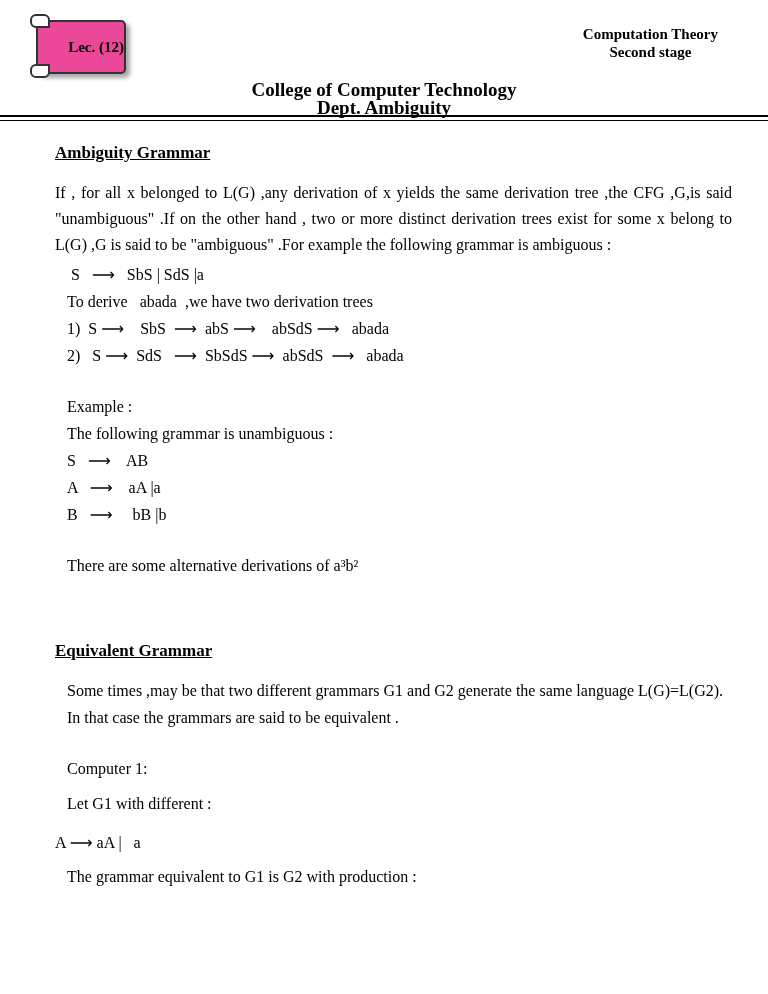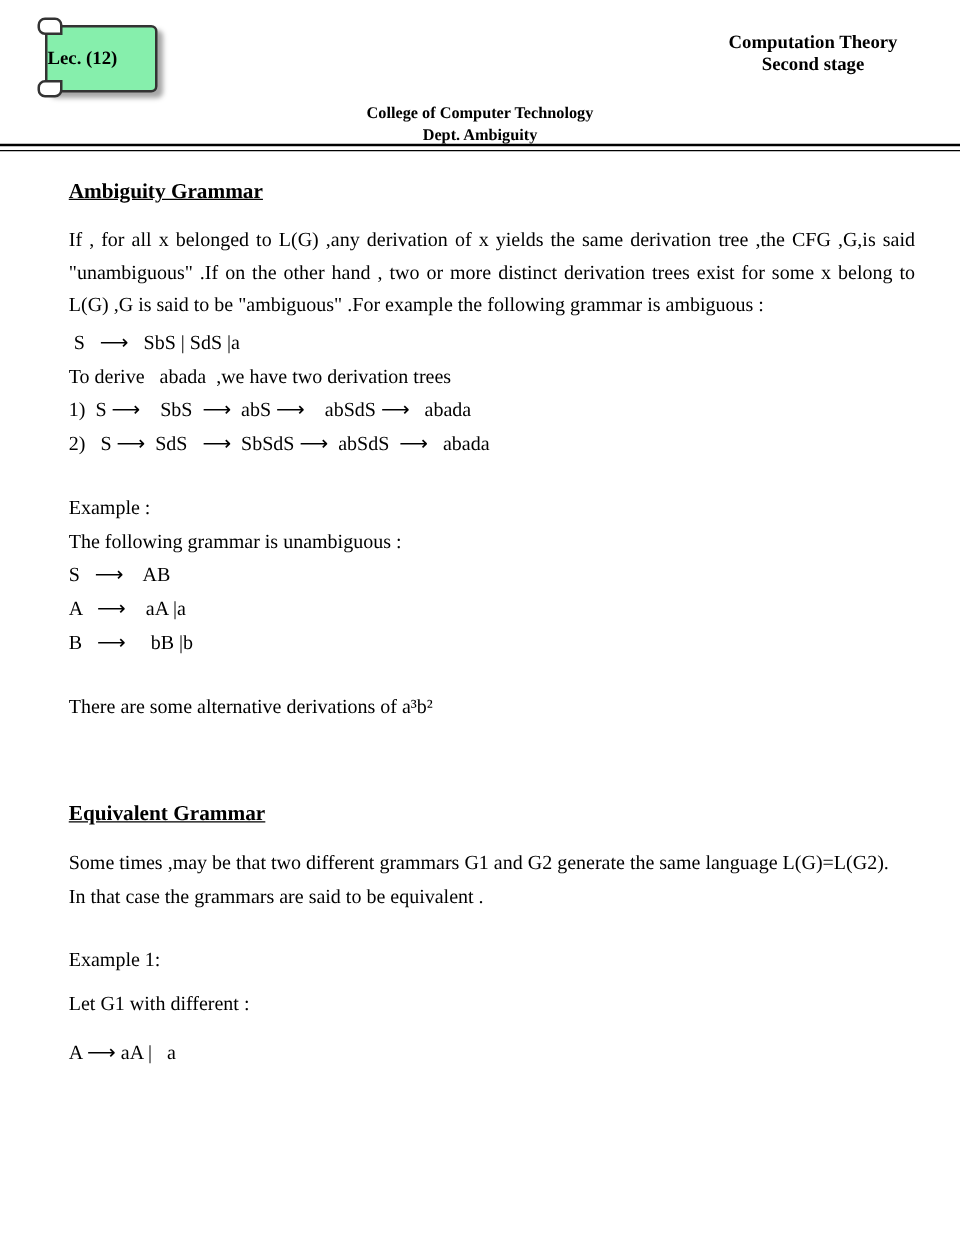--- a/index.html
+++ b/index.html
@@ -9,60 +9,60 @@
     background:#ffffff;
     font-family:"Liberation Serif", serif;
     color:#000;
     overflow:hidden;
   }
 
   
   .badge-wrap { position:absolute; left:30px; top:14px; width:96px; height:60px; }
   .badge-box {
     position:absolute; left:6px; top:6px; right:0; bottom:0;
-    background:#86efac;
+    background:#ec4899;
     border:2px solid #333;
     border-radius:5px;
     box-shadow:4px 4px 4px rgba(0,0,0,0.35);
-    display:flex; align-items:center; justify-content:flex-start;
+    display:flex; align-items:center; justify-content:flex-end;
   }
   .badge-text { font-weight:bold; font-size:15px; }
   .curl-top, .curl-bottom {
     position:absolute; width:16px; height:10px;
     border:2px solid #333; background:#fff; border-radius:6px 6px 0 6px;
   }
   .curl-top { left:0; top:0; }
   .curl-bottom { left:0; bottom:-4px; border-radius:6px 0 6px 6px; }
 
   .header-right {
     position:absolute; right:50px; top:25px;
     font-weight:bold; font-size:15px; line-height:18px; text-align:center;
   }
   .header-center {
     position:absolute; left:0; right:0; top:81px;
-    text-align:center; font-weight:bold; font-size:13px; line-height:18px;
+    text-align:center; font-weight:bold; font-size:19px; line-height:18px;
   }
   .divider {
     position:absolute; left:0; right:0; top:115px;
     height:3px;
     border-top:2.5px solid #000;
     border-bottom:1.5px solid #000;
   }
 
   
   .content {
     position:absolute; top:134px; left:55px; right:36px;
     font-size:16px; line-height:26px;
   }
   .section-heading {
     font-size:17px; font-weight:bold; text-decoration:underline;
     margin:6px 0 14px 0;
   }
   .para-justify { text-align:justify; margin:0 0 4px 0; }
-  .line { white-space:pre-wrap; margin:0 0 1px 0; }
+  .line { white-space:pre-wrap; margin:0 0 1px 12px; }
   .gap-sm { height:24px; }
   .gap-lg { height:52px; }
   .tight { line-height:18px; }
   .tight .line { margin:0; }
 </style>
 </head>
 <body>
 
 <div class="page">
 
@@ -116,29 +116,30 @@
 
     <div class="gap-lg"></div>
 
     <div class="section-heading">Equivalent Grammar</div>
 
     <div class="line">Some times ,may be that two different grammars G1 and G2 generate the same language L(G)=L(G2).</div>
     <div class="line">In that case the grammars are said to be equivalent .</div>
 
     <div class="gap-sm"></div>
 
-    <div class="line">Example 1:</div>
+    <div class="line">Computer 1:</div>
 
     <div class="gap-sm" style="height:8px;"></div>
 
     <div class="line">Let G1 with different :</div>
 
     <div class="gap-sm" style="height:16px;"></div>
 
     <div class="tight">
       <div class="line">A ⟶ aA |   a</div>
     </div>
 
     <div class="gap-sm" style="height:12px;"></div>
 
+    <div class="line">The grammar equivalent to G1 is G2 with production :</div>
 
   </div>
 </div>
 
 </body></html>

